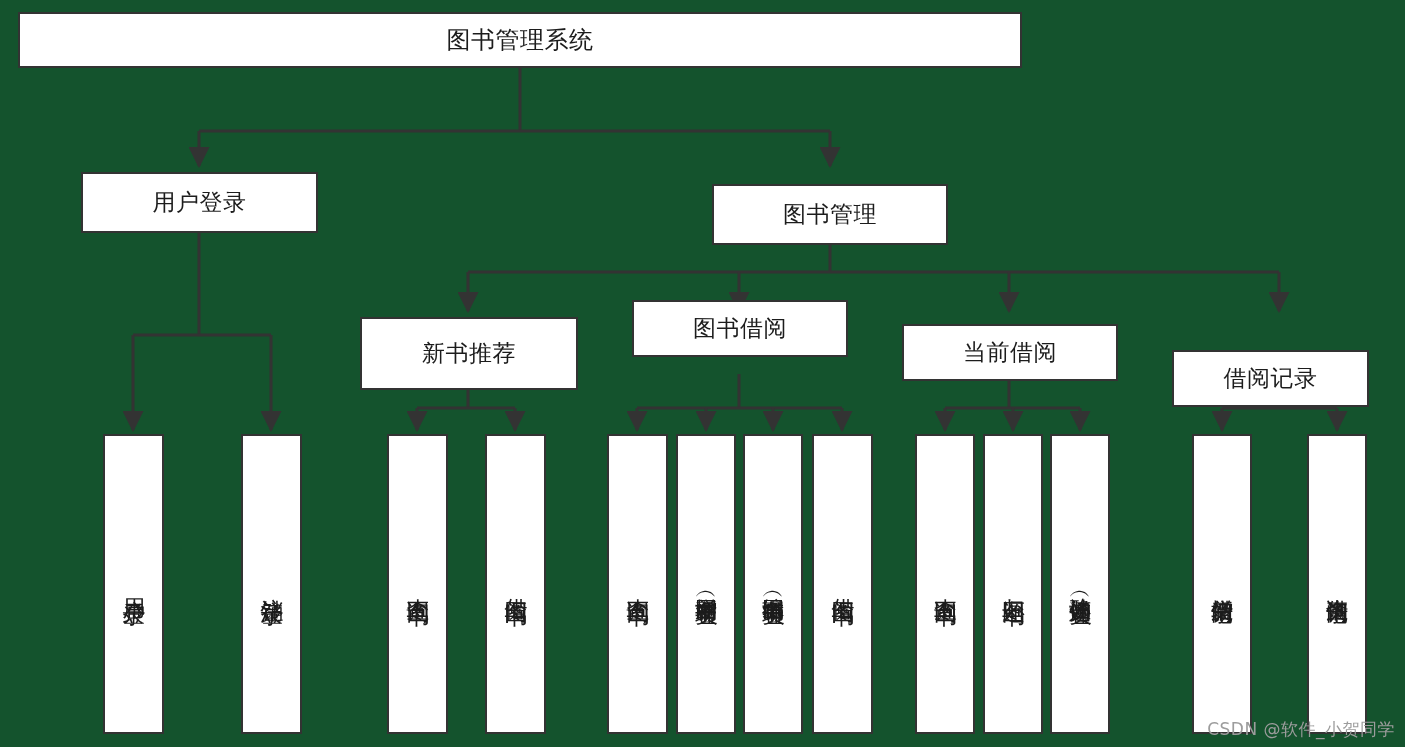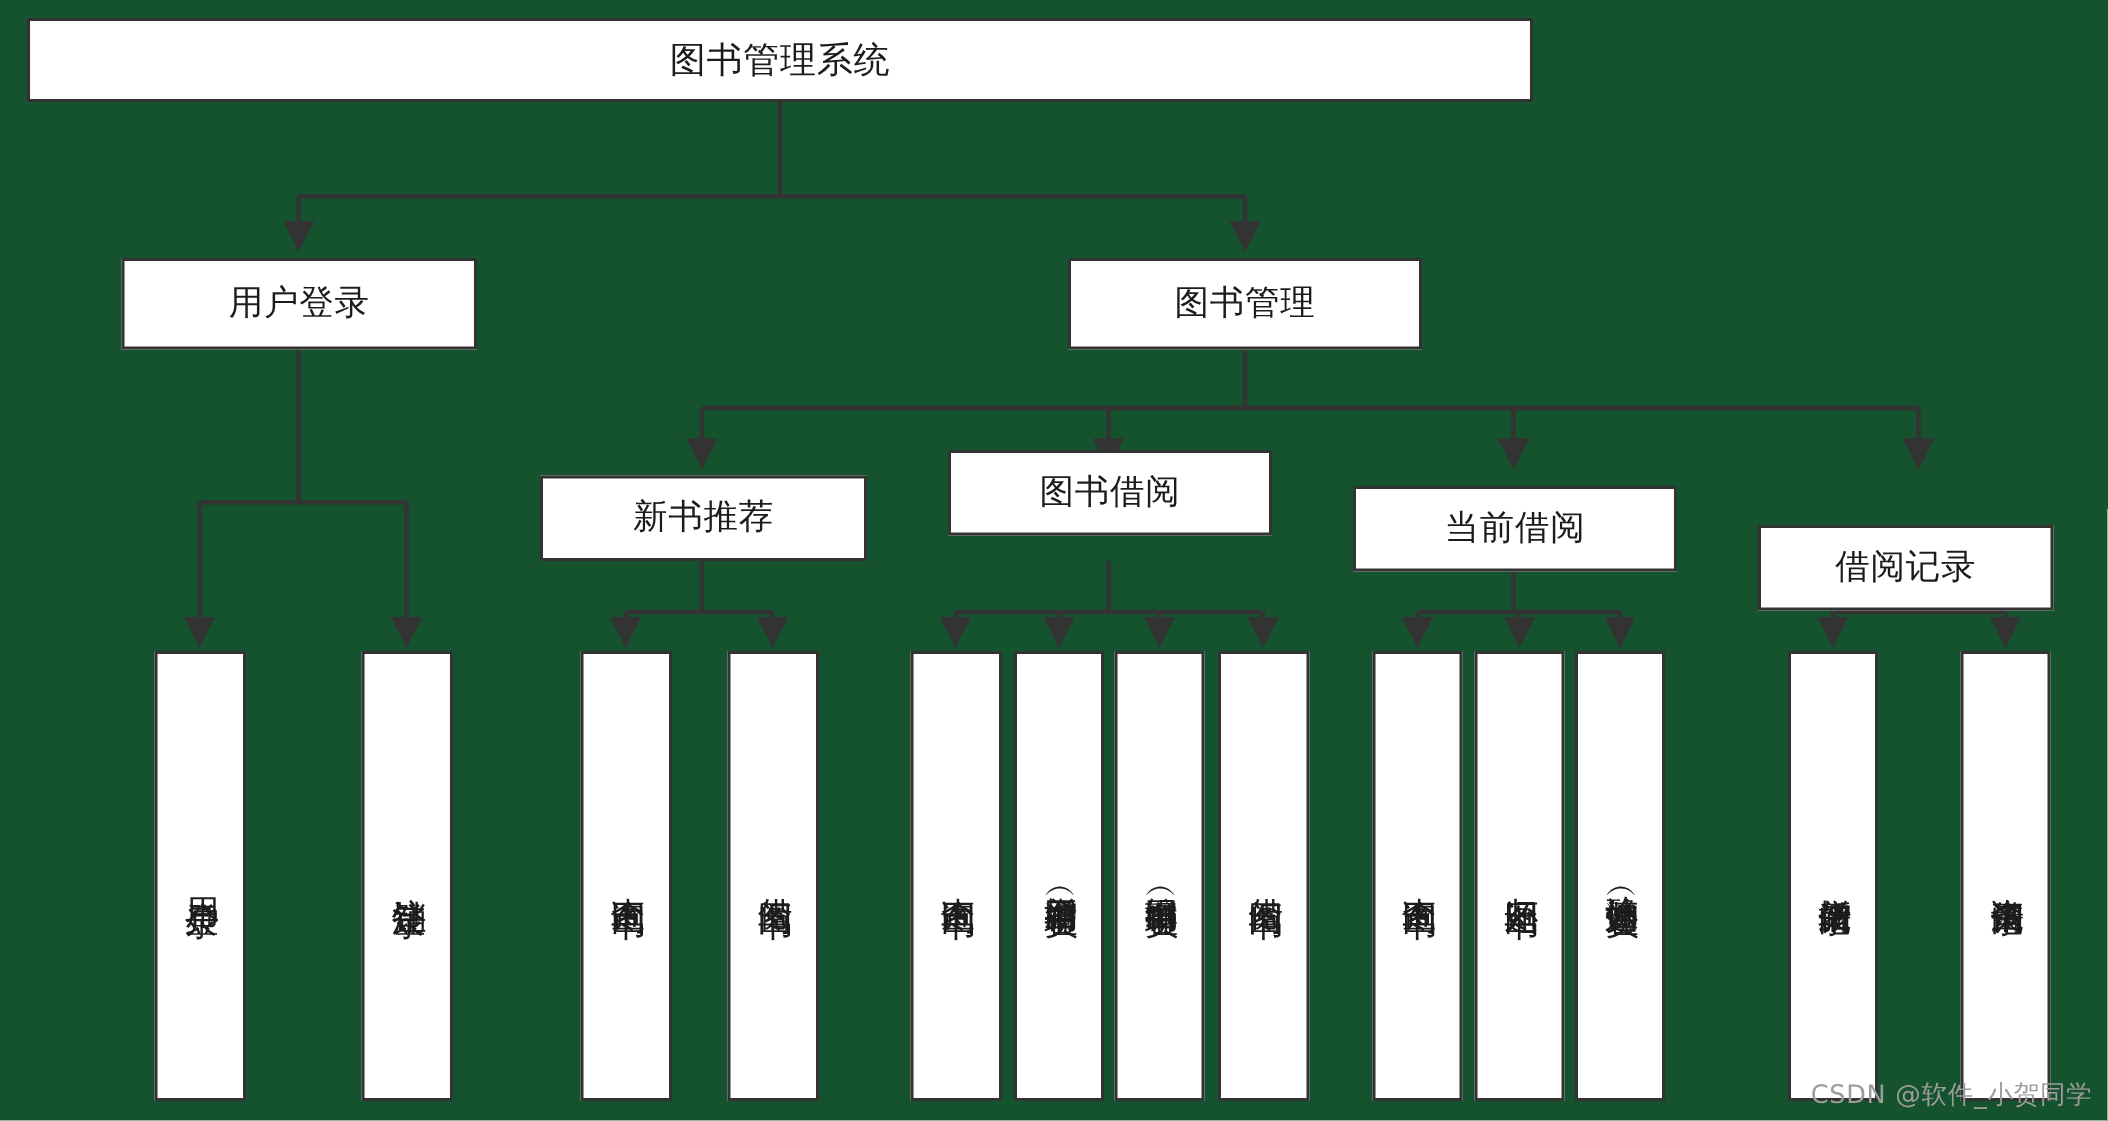--- a/index.html
+++ b/index.html
@@ -133,25 +133,25 @@
     </g>
   </svg>
 
   <div class="node horizontal root" style="left:18px; top:12px; width:1004px; height:56px;">
     <span class="node-label">图书管理系统</span>
   </div>
 
   <div class="node horizontal" style="left:81px; top:172px; width:237px; height:61px;">
     <span class="node-label">用户登录</span>
   </div>
-  <div class="node horizontal" style="left:712px; top:172px; width:236px; height:61px;">
+  <div class="node horizontal" style="left:712px; top:184px; width:236px; height:61px;">
     <span class="node-label">图书管理</span>
   </div>
 
-  <div class="node horizontal" style="left:360px; top:317px; width:218px; height:57px;">
+  <div class="node horizontal" style="left:360px; top:317px; width:218px; height:73px;">
     <span class="node-label">新书推荐</span>
   </div>
   <div class="node horizontal" style="left:632px; top:300px; width:216px; height:57px;">
     <span class="node-label">图书借阅</span>
   </div>
   <div class="node horizontal" style="left:902px; top:324px; width:216px; height:57px;">
     <span class="node-label">当前借阅</span>
   </div>
   <div class="node horizontal" style="left:1172px; top:317px; width:197px; height:57px;margin-top:33px;">
     <span class="node-label">借阅记录</span>

